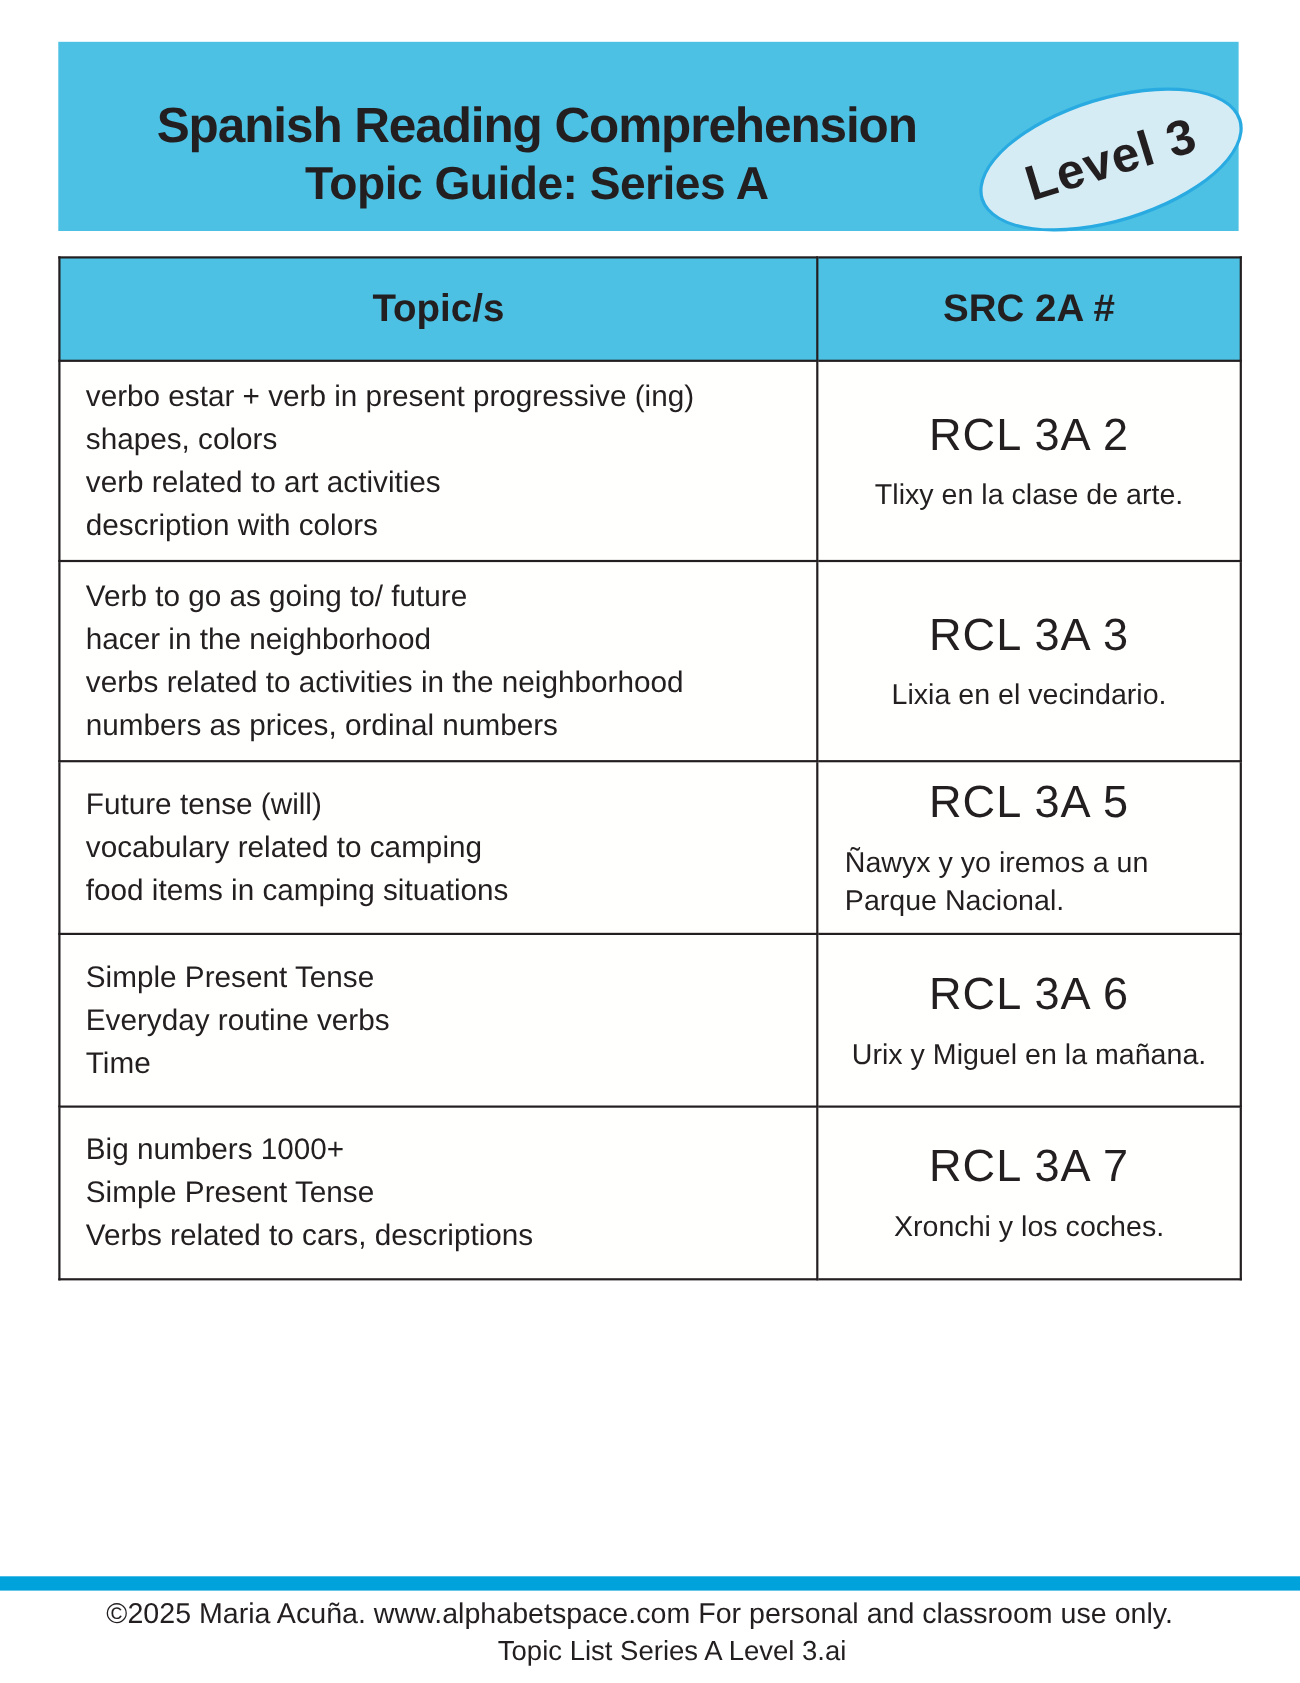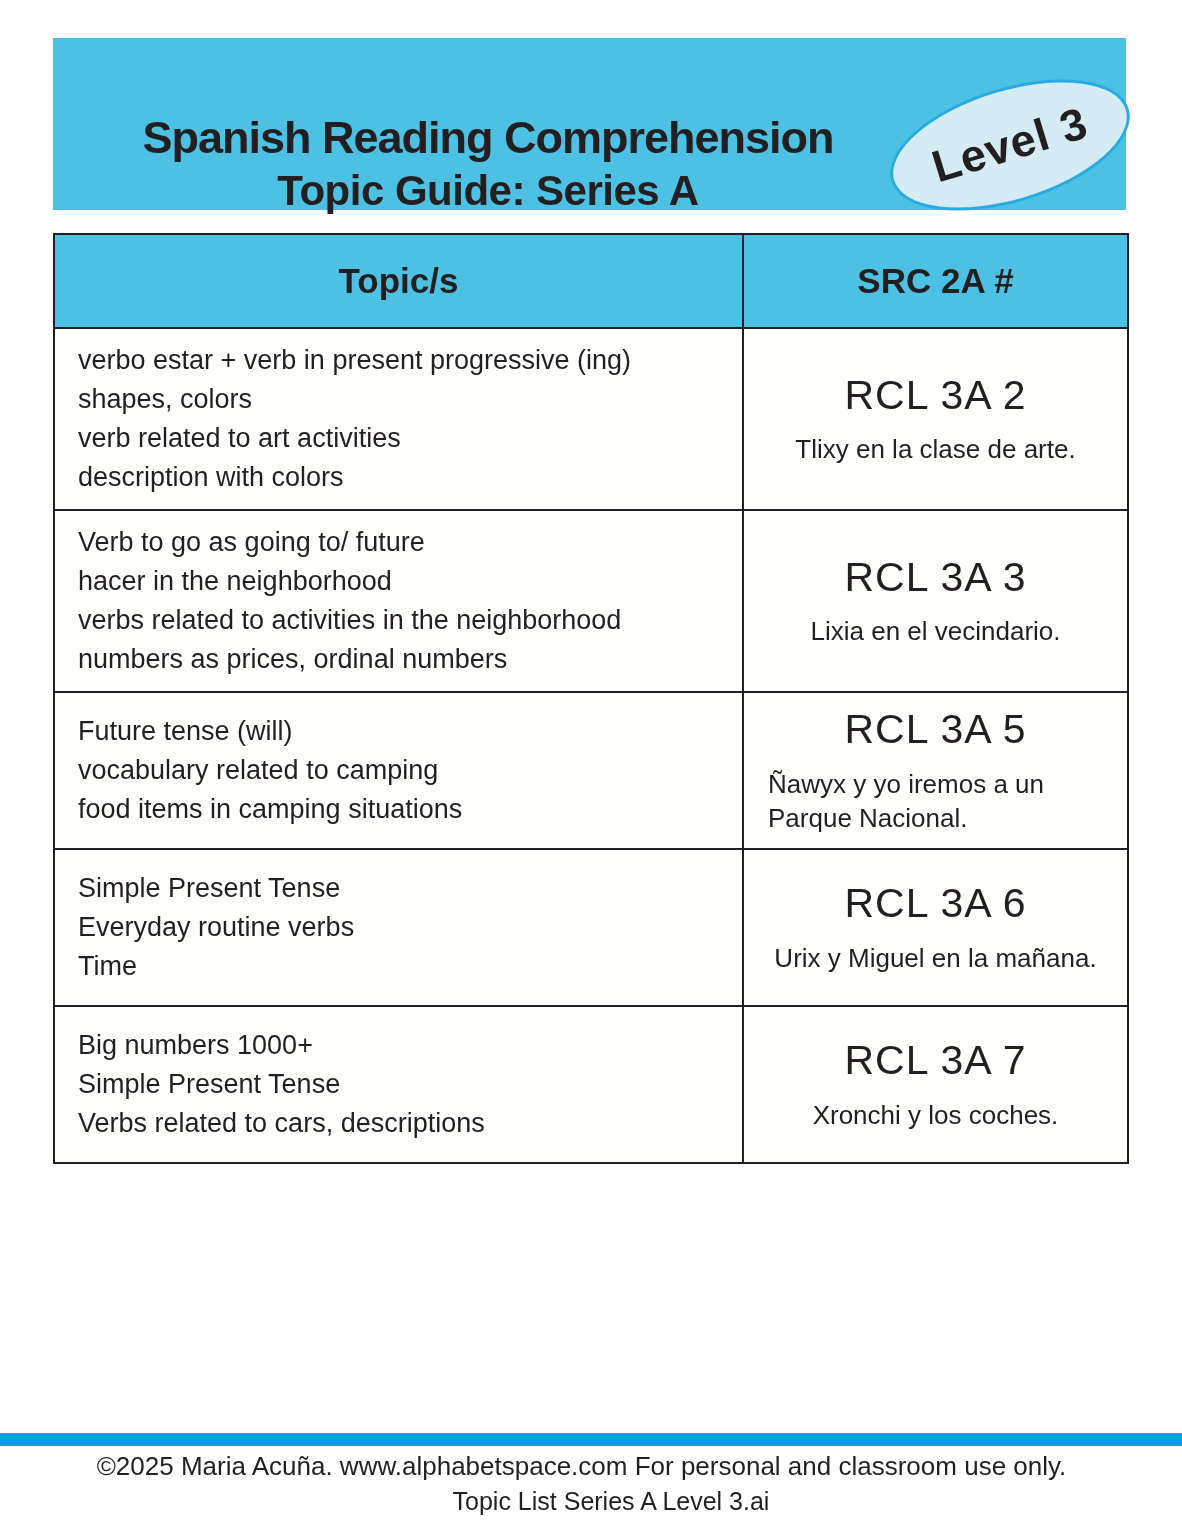--- a/index.html
+++ b/index.html
@@ -4,21 +4,21 @@
 <style>
   * { margin:0; padding:0; box-sizing:border-box; }
   html,body { width:1182px; height:1530px; background:#ffffff;
     font-family:"Liberation Sans", sans-serif; color:#231f20; }
   .page { position:relative; width:1182px; height:1530px; overflow:hidden; }
 
   
   .banner { position:absolute; left:53px; top:38px; width:1073px; height:172px;
     background:#4cc1e3; }
   .banner-text { position:absolute; left:0; top:52px; width:870px; text-align:center; }
-  .title-main { font-size:45px; font-weight:bold; letter-spacing:-1px; line-height:1.08;margin-top:24px; }
+  .title-main { font-size:45px; font-weight:bold; letter-spacing:-1px; line-height:1.08; }
   .title-sub  { font-size:42px; font-weight:bold; letter-spacing:-0.5px; margin-top:4px; }
 
   .badge { position:absolute; left:833px; top:50px; width:248px; height:114px;
     background:#d5ecf5; border:3px solid #29abe2; border-radius:50%;
     transform:rotate(-17deg); display:flex; align-items:center; justify-content:center; }
   .badge span { font-size:45px; font-weight:bold; letter-spacing:1px; }
 
   
   table { position:absolute; left:53px; top:233px; width:1074px;
     border-collapse:collapse; table-layout:fixed; }

